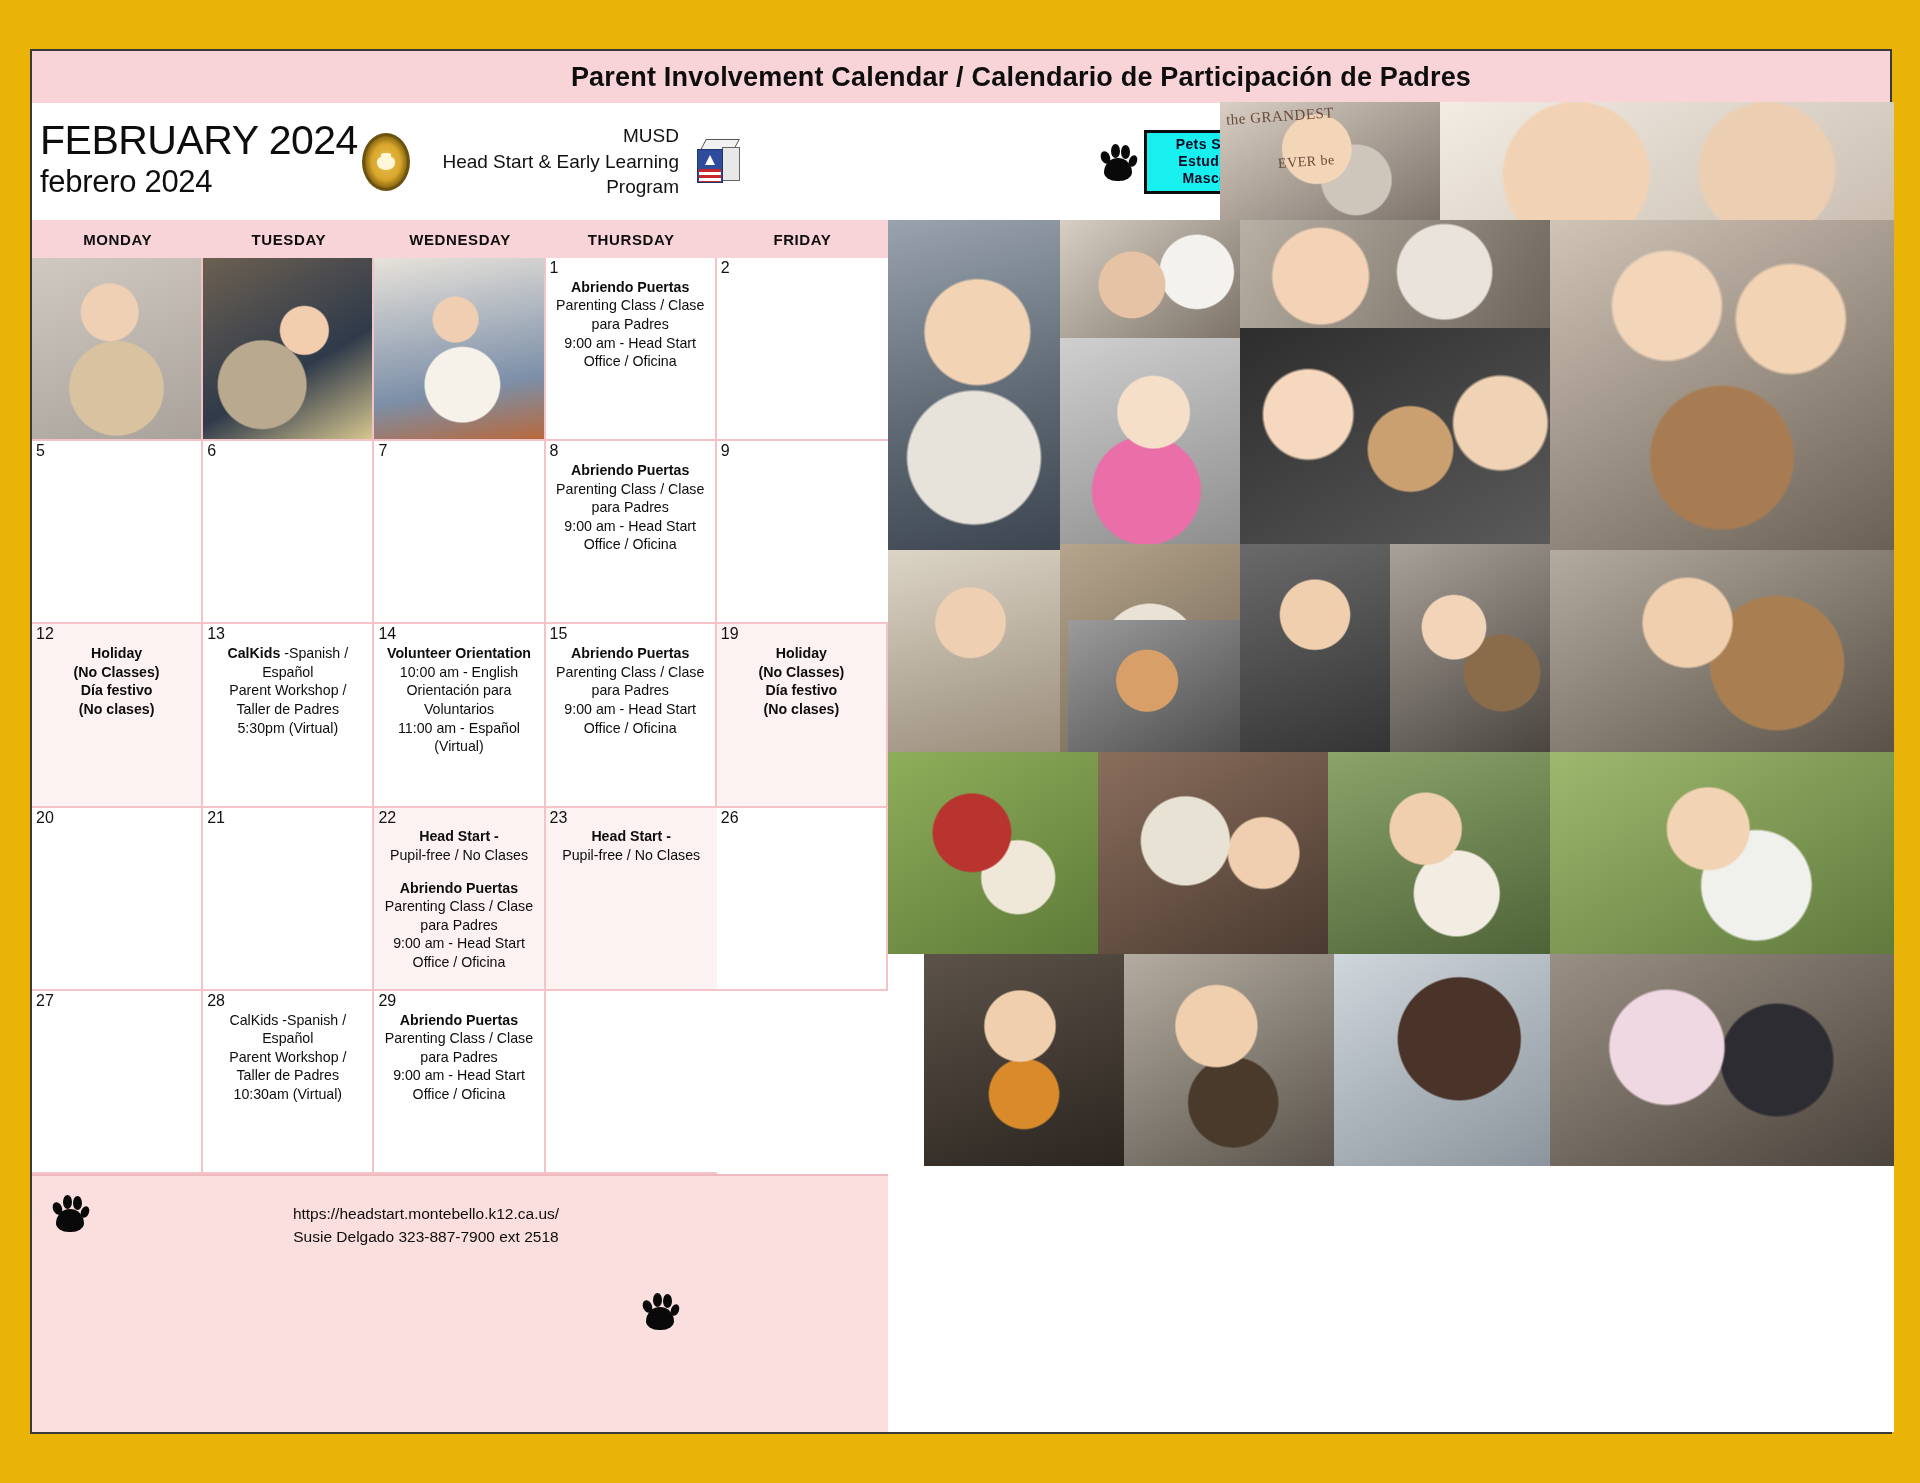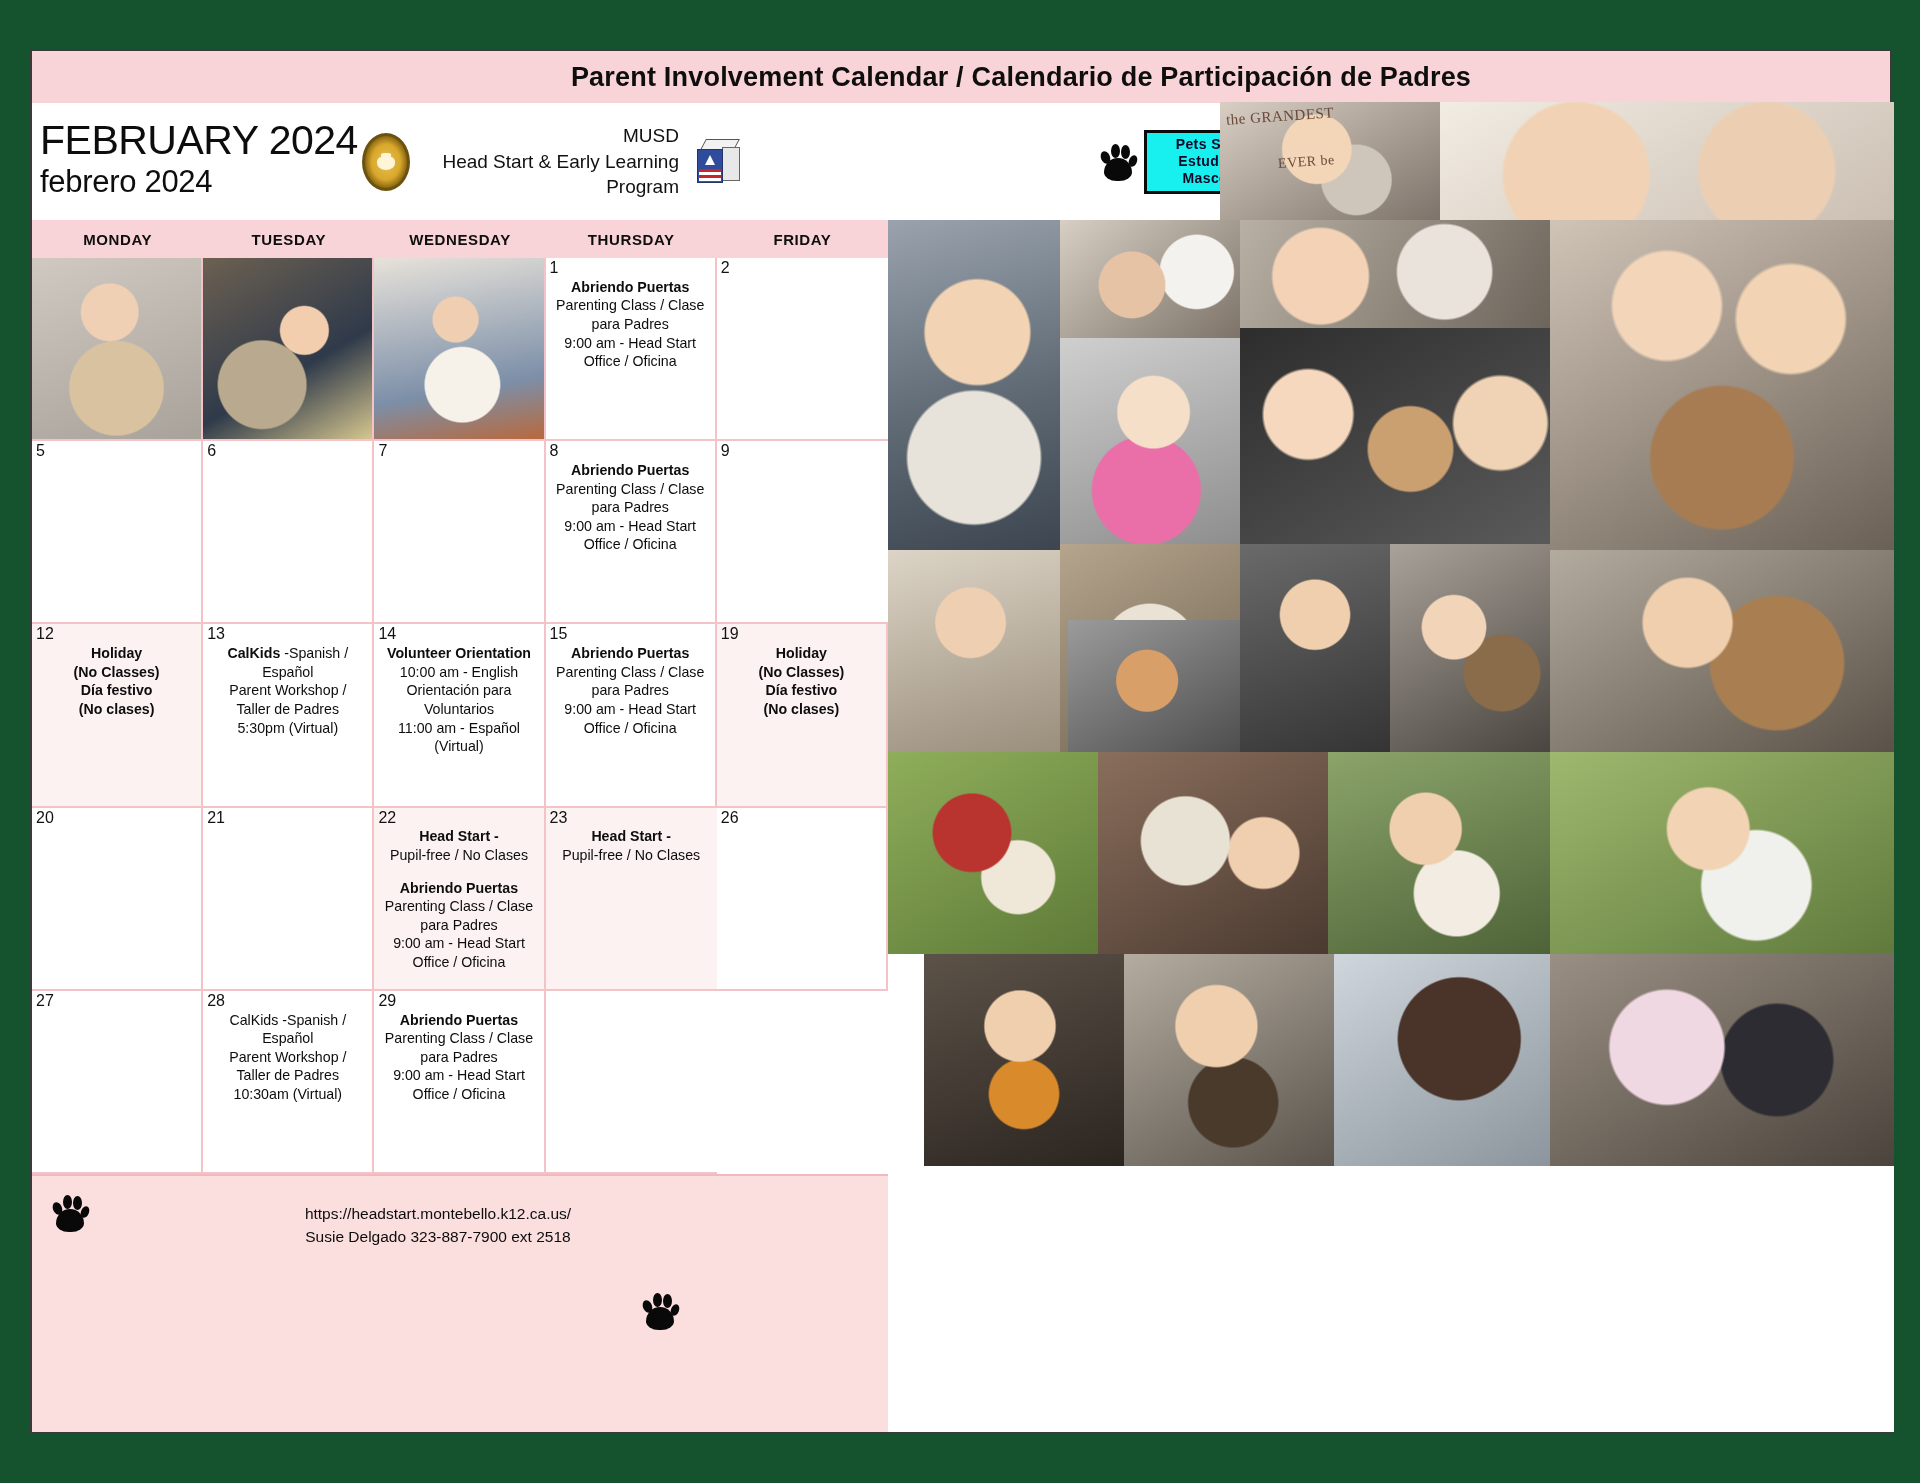--- a/index.html
+++ b/index.html
@@ -5,21 +5,21 @@
   * { box-sizing: border-box; }
   html, body {
     margin: 0; padding: 0;
     background: #ffffff;
     font-family: "Liberation Sans", sans-serif;
   }
   #page {
     position: relative;
     width: 1920px;
     height: 1483px;
-    background: #14532d;
+    background: #eab308;
     overflow: hidden;
   }
   
   #frame {
     position: absolute;
     left: 30px; top: 49px;
     width: 1862px; height: 1385px;
     border: 2px solid #3a3a3a;
     background: #ffffff;
   }
@@ -209,21 +209,21 @@
   
   #footer {
     position: absolute;
     left: 0; top: 1123px;
     width: 856px; height: 258px;
     background: #fbdede;
     border-top: 2px solid #f0b9bf;
   }
   #footer .fpaw { position: absolute; left: 18px; top: 16px; }
   #footer .ftext {
-    position: absolute; left: 56px; top: 26px; width: 700px;
+    position: absolute; left: 44px; top: 26px; width: 700px;
     text-align: center;
     font-size: 15.5px; line-height: 1.5; color: #0d0d0d;
   }
   #footer .fpaw2 { position: absolute; left: 608px; top: 114px; }
 
   
   #collage {
     position: absolute;
     left: 856px; top: 169px;
     width: 1006px; height: 1212px;

